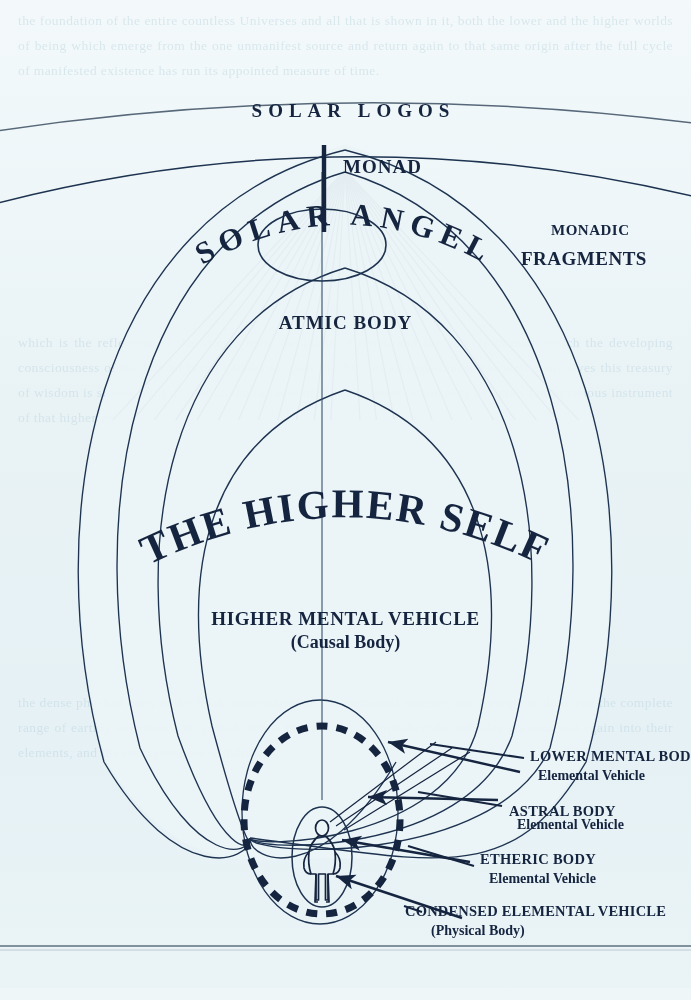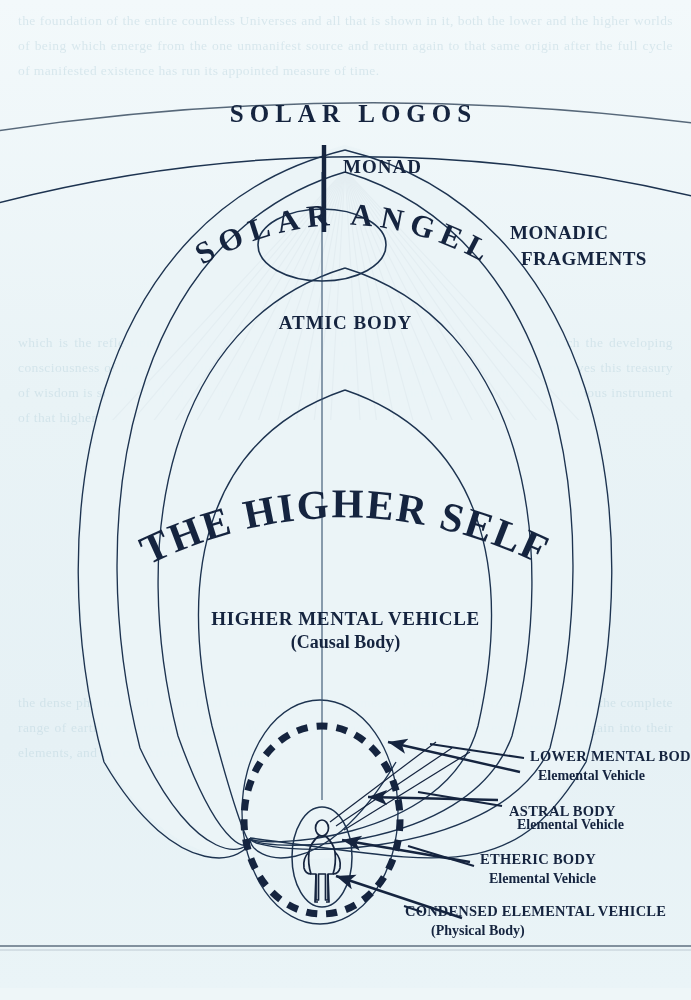--- a/index.html
+++ b/index.html
@@ -176,25 +176,25 @@
 
     <text font-family="Liberation Serif, serif" font-size="31" font-weight="bold" fill="#15243f" letter-spacing="7">
       <textPath href="#arcSolarAngel" startOffset="50%" text-anchor="middle" id="tp-solar-angel">SOLAR ANGEL</textPath>
     </text>
 
     <text font-family="Liberation Serif, serif" font-size="41" font-weight="bold" fill="#15243f" letter-spacing="2">
       <textPath href="#arcHigherSelf" startOffset="50%" text-anchor="middle" id="tp-higher-self">THE HIGHER SELF</textPath>
     </text>
   </svg>
 
-  <div class="lbl caps" style="left:0;right:0;top:100px;text-align:center;font-size:25px;letter-spacing:6px;padding-left:16px;">SOLAR LOGOS</div>
+  <div class="lbl caps" style="left:0;right:0;top:100px;text-align:center;font-size:19px;letter-spacing:6px;padding-left:16px;">SOLAR LOGOS</div>
 
   <div class="lbl caps" style="left:343px;top:156px;font-size:19px;letter-spacing:1px;">MONAD</div>
 
-  <div class="lbl caps" style="left:510px;top:222px;font-size:19px;letter-spacing:0.5px;">MONADIC</div>
+  <div class="lbl caps" style="left:551px;top:222px;font-size:15px;letter-spacing:0.5px;">MONADIC</div>
   <div class="lbl caps" style="left:521px;top:248px;font-size:19px;letter-spacing:0.5px;">FRAGMENTS</div>
 
   <div class="lbl caps" style="left:0;right:0;top:312px;text-align:center;font-size:19px;letter-spacing:1px;">ATMIC BODY</div>
 
 
   <div class="lbl caps" style="left:0;right:0;top:608px;text-align:center;font-size:19px;letter-spacing:.6px;">HIGHER MENTAL VEHICLE</div>
   <div class="lbl sub" style="left:0;right:0;top:632px;text-align:center;font-size:18px;">(Causal Body)</div>
 
   <div class="lbl caps" style="left:530px;top:748px;font-size:14.5px;letter-spacing:.3px;">LOWER MENTAL BODY</div>
   <div class="lbl sub" style="left:538px;top:768px;font-size:14px;">Elemental Vehicle</div>

